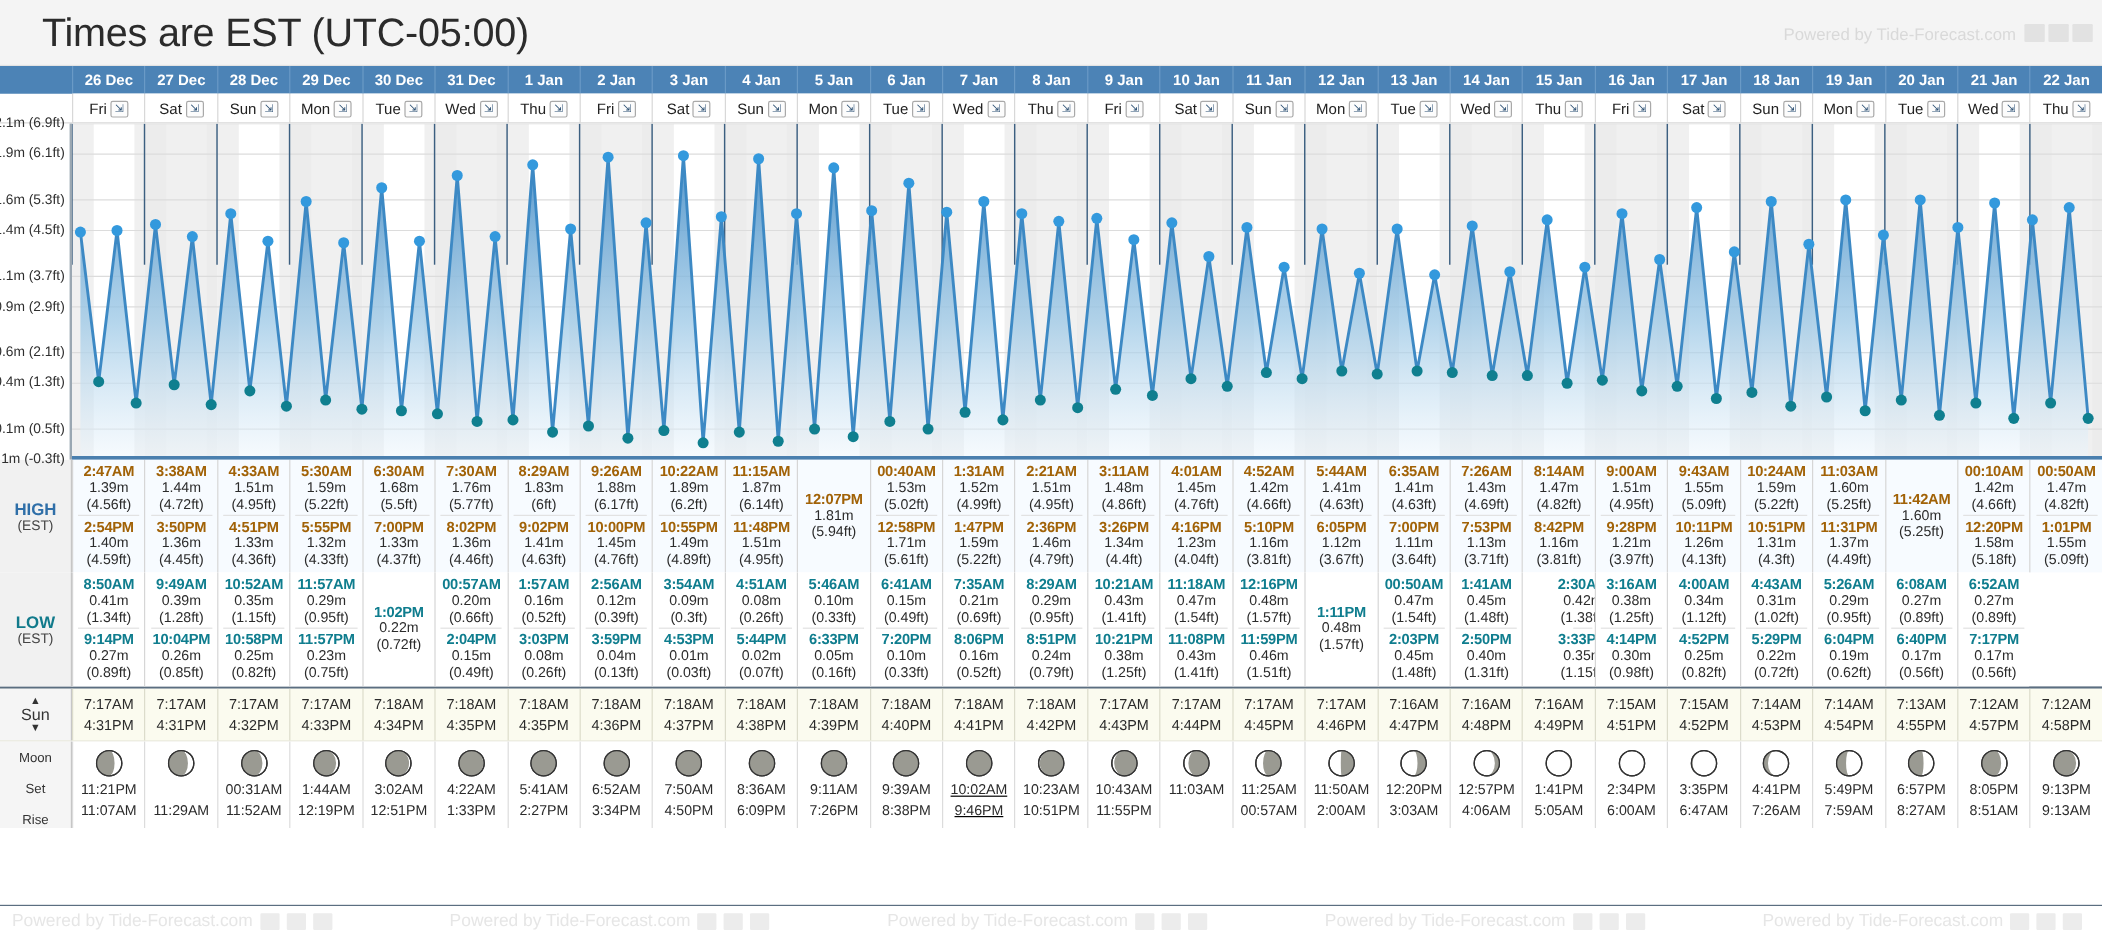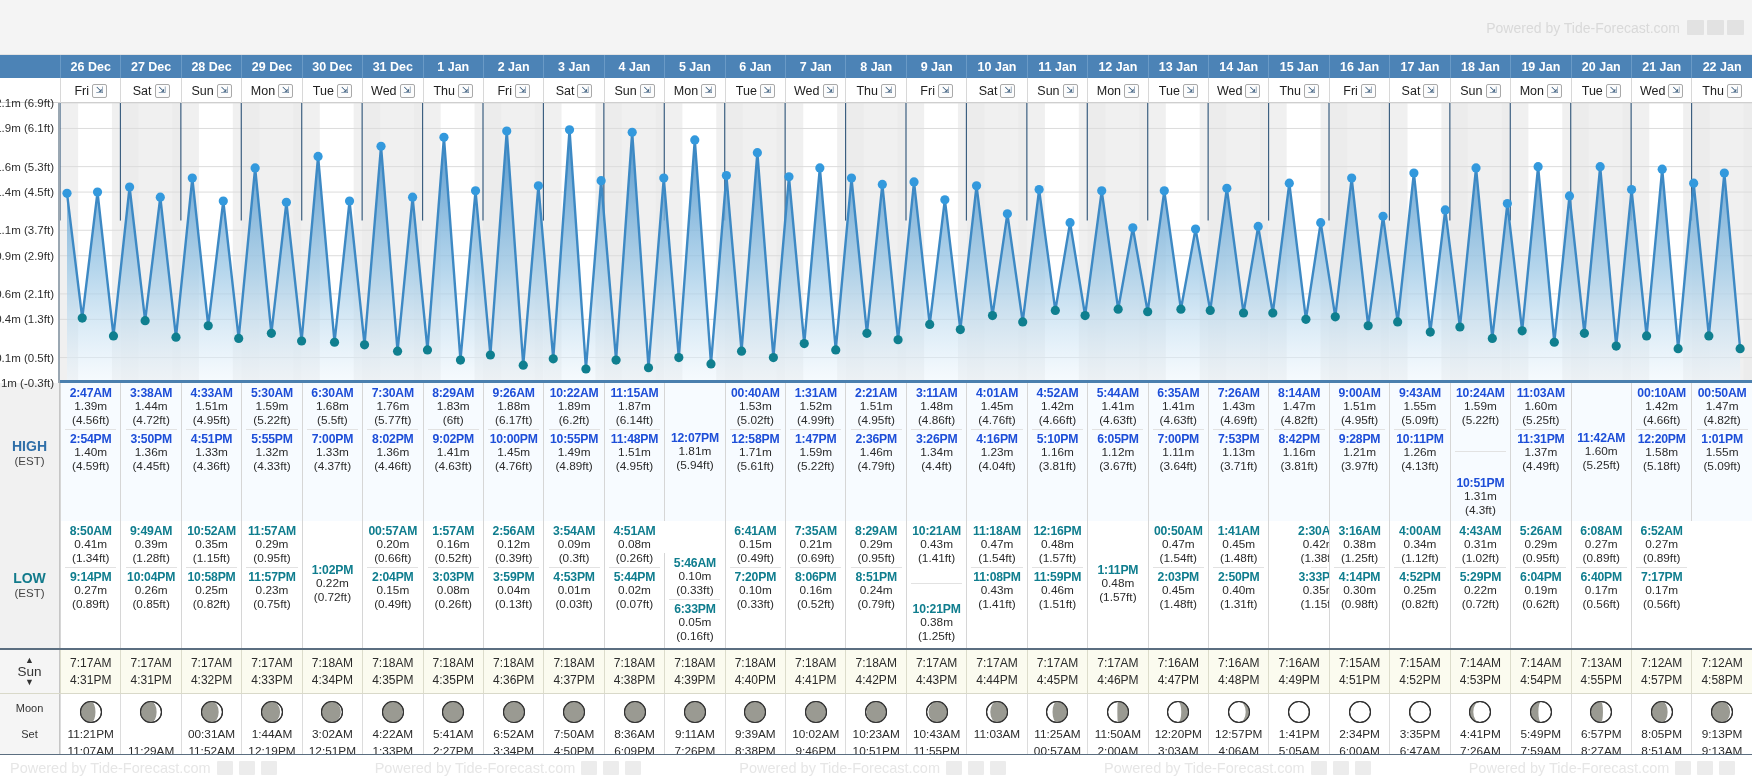--- a/index.html
+++ b/index.html
@@ -93,21 +93,21 @@
   .lbl-sub { font-size: 11.5px; color: #444; font-weight: normal; margin-top: 1px; }
 
   .tcell {
     border-left: 1px solid #d6d6d6;
     display: flex; flex-direction: column; align-items: center; justify-content: flex-start;
     padding: 3px 0 4px 0;
   }
   .tcell.hi { background: #f7fbff; }
   .tcell.lo { background: #ffffff; }
   .ttime { font-size: 12.2px; font-weight: bold; letter-spacing: -0.2px; }
-  .ttime.hi { color: #1d4ed8; }
+  .ttime.hi { color: #a16207; }
   .ttime.lo { color: #0f7d8e; }
   .tval { font-size: 11.8px; color: #2b2b2b; line-height: 1.15; }
   .tsep { width: 86%; height: 1px; background: #e2e2e2; margin: 2px auto; }
   .tslot { display: flex; flex-direction: column; align-items: center; width: 100%; }
 
   
   .sunrow { background: #fbfbef; border-bottom: 1px solid #d9d9c9; }
   .sunrow .lblcell { background: #f5f5f5; border-right: 1px solid #c6c6c6; }
   .sunlbl { font-size: 13.5px; color: #333; }
   .arrowup, .arrowdown { font-size: 9px; color: #333; line-height: 7px; }
@@ -144,20 +144,21 @@
     font-size: 14.5px; color: #e6e6e6; white-space: nowrap;
   }
   .fw-ic { width: 16px; height: 14px; background: #ececec; border-radius: 1px; }
 </style>
 </head>
 <body>
 
 <div id="app">
 
   <div class="titlebar">
+    <span class="title-sub">Times are EST (UTC-05:00)</span>
     <span class="powered-top">Powered by Tide-Forecast.com</span>
     <span class="pw-icons">
       <span class="pw-ic"></span>
       <span class="pw-ic"></span>
       <span class="pw-ic"></span>
     </span>
   </div>
 
   <div class="rowline daterow">
     <div class="lblcell"></div>
@@ -862,21 +863,21 @@
               <div class="tval">1.55m</div>
               <div class="tval">(5.09ft)</div>
             </div>
             <div class="tsep"></div>
             <div class="tslot">
               <div class="ttime hi">10:11PM</div>
               <div class="tval">1.26m</div>
               <div class="tval">(4.13ft)</div>
             </div>
           </div>
-          <div class="tcell hi" style="flex: 0 0 60.4286px; width: 60.4286px; gap: 22px;">
+          <div class="tcell hi" style="flex: 0 0 60.4286px; width: 60.4286px;">
             <div class="tslot">
               <div class="ttime hi">10:24AM</div>
               <div class="tval">1.59m</div>
               <div class="tval">(5.22ft)</div>
             </div>
             <div class="tsep"></div>
             <div class="tslot">
               <div class="ttime hi">10:51PM</div>
               <div class="tval">1.31m</div>
               <div class="tval">(4.3ft)</div>
@@ -1053,21 +1054,21 @@
               <div class="tval">0.08m</div>
               <div class="tval">(0.26ft)</div>
             </div>
             <div class="tsep"></div>
             <div class="tslot">
               <div class="ttime lo">5:44PM</div>
               <div class="tval">0.02m</div>
               <div class="tval">(0.07ft)</div>
             </div>
           </div>
-          <div class="tcell lo" style="flex: 0 0 60.4286px; width: 60.4286px; margin-top: 32px;">
+          <div class="tcell lo" style="flex: 0 0 60.4286px; width: 60.4286px;">
             <div class="tslot">
               <div class="ttime lo">5:46AM</div>
               <div class="tval">0.10m</div>
               <div class="tval">(0.33ft)</div>
             </div>
             <div class="tsep"></div>
             <div class="tslot">
               <div class="ttime lo">6:33PM</div>
               <div class="tval">0.05m</div>
               <div class="tval">(0.16ft)</div>
@@ -1509,21 +1510,21 @@
         </div>
         <div class="mooncell" style="flex: 0 0 60.4286px; width: 60.4286px;">
           <div class="moonglyph"><svg width="24" height="24" viewBox="0 0 24 24">
               <circle cx="12" cy="12" r="10.5" fill="#ffffff" stroke="#333" stroke-width="1.1"></circle>
               <path d="M 12 1.5 A 10.5 10.5 0 0 1 12 22.5 A 10.314016132651231 10.5 0 0 1 12 1.5 Z" fill="#9a9a92"></path>
               <circle cx="12" cy="12" r="10.5" fill="none" stroke="#333" stroke-width="1.1"></circle>
             </svg></div>
           <div class="moontxt">9:39AM</div>
           <div class="moontxt">8:38PM</div>
         </div>
-        <div class="mooncell" style="flex: 0 0 60.4286px; width: 60.4286px;">
+        <div class="mooncell" style="flex: 0 0 60.4286px; width: 60.4286px; text-decoration: underline;">
           <div class="moonglyph"><svg width="24" height="24" viewBox="0 0 24 24">
               <circle cx="12" cy="12" r="10.5" fill="#ffffff" stroke="#333" stroke-width="1.1"></circle>
               <path d="M 12 1.5 A 10.5 10.5 0 0 1 12 22.5 A 9.986093421099111 10.5 0 0 1 12 1.5 Z" fill="#9a9a92"></path>
               <circle cx="12" cy="12" r="10.5" fill="none" stroke="#333" stroke-width="1.1"></circle>
             </svg></div>
           <div class="moontxt">10:02AM</div>
           <div class="moontxt">9:46PM</div>
         </div>
         <div class="mooncell" style="flex: 0 0 60.4286px; width: 60.4286px;">
           <div class="moonglyph"><svg width="24" height="24" viewBox="0 0 24 24">

